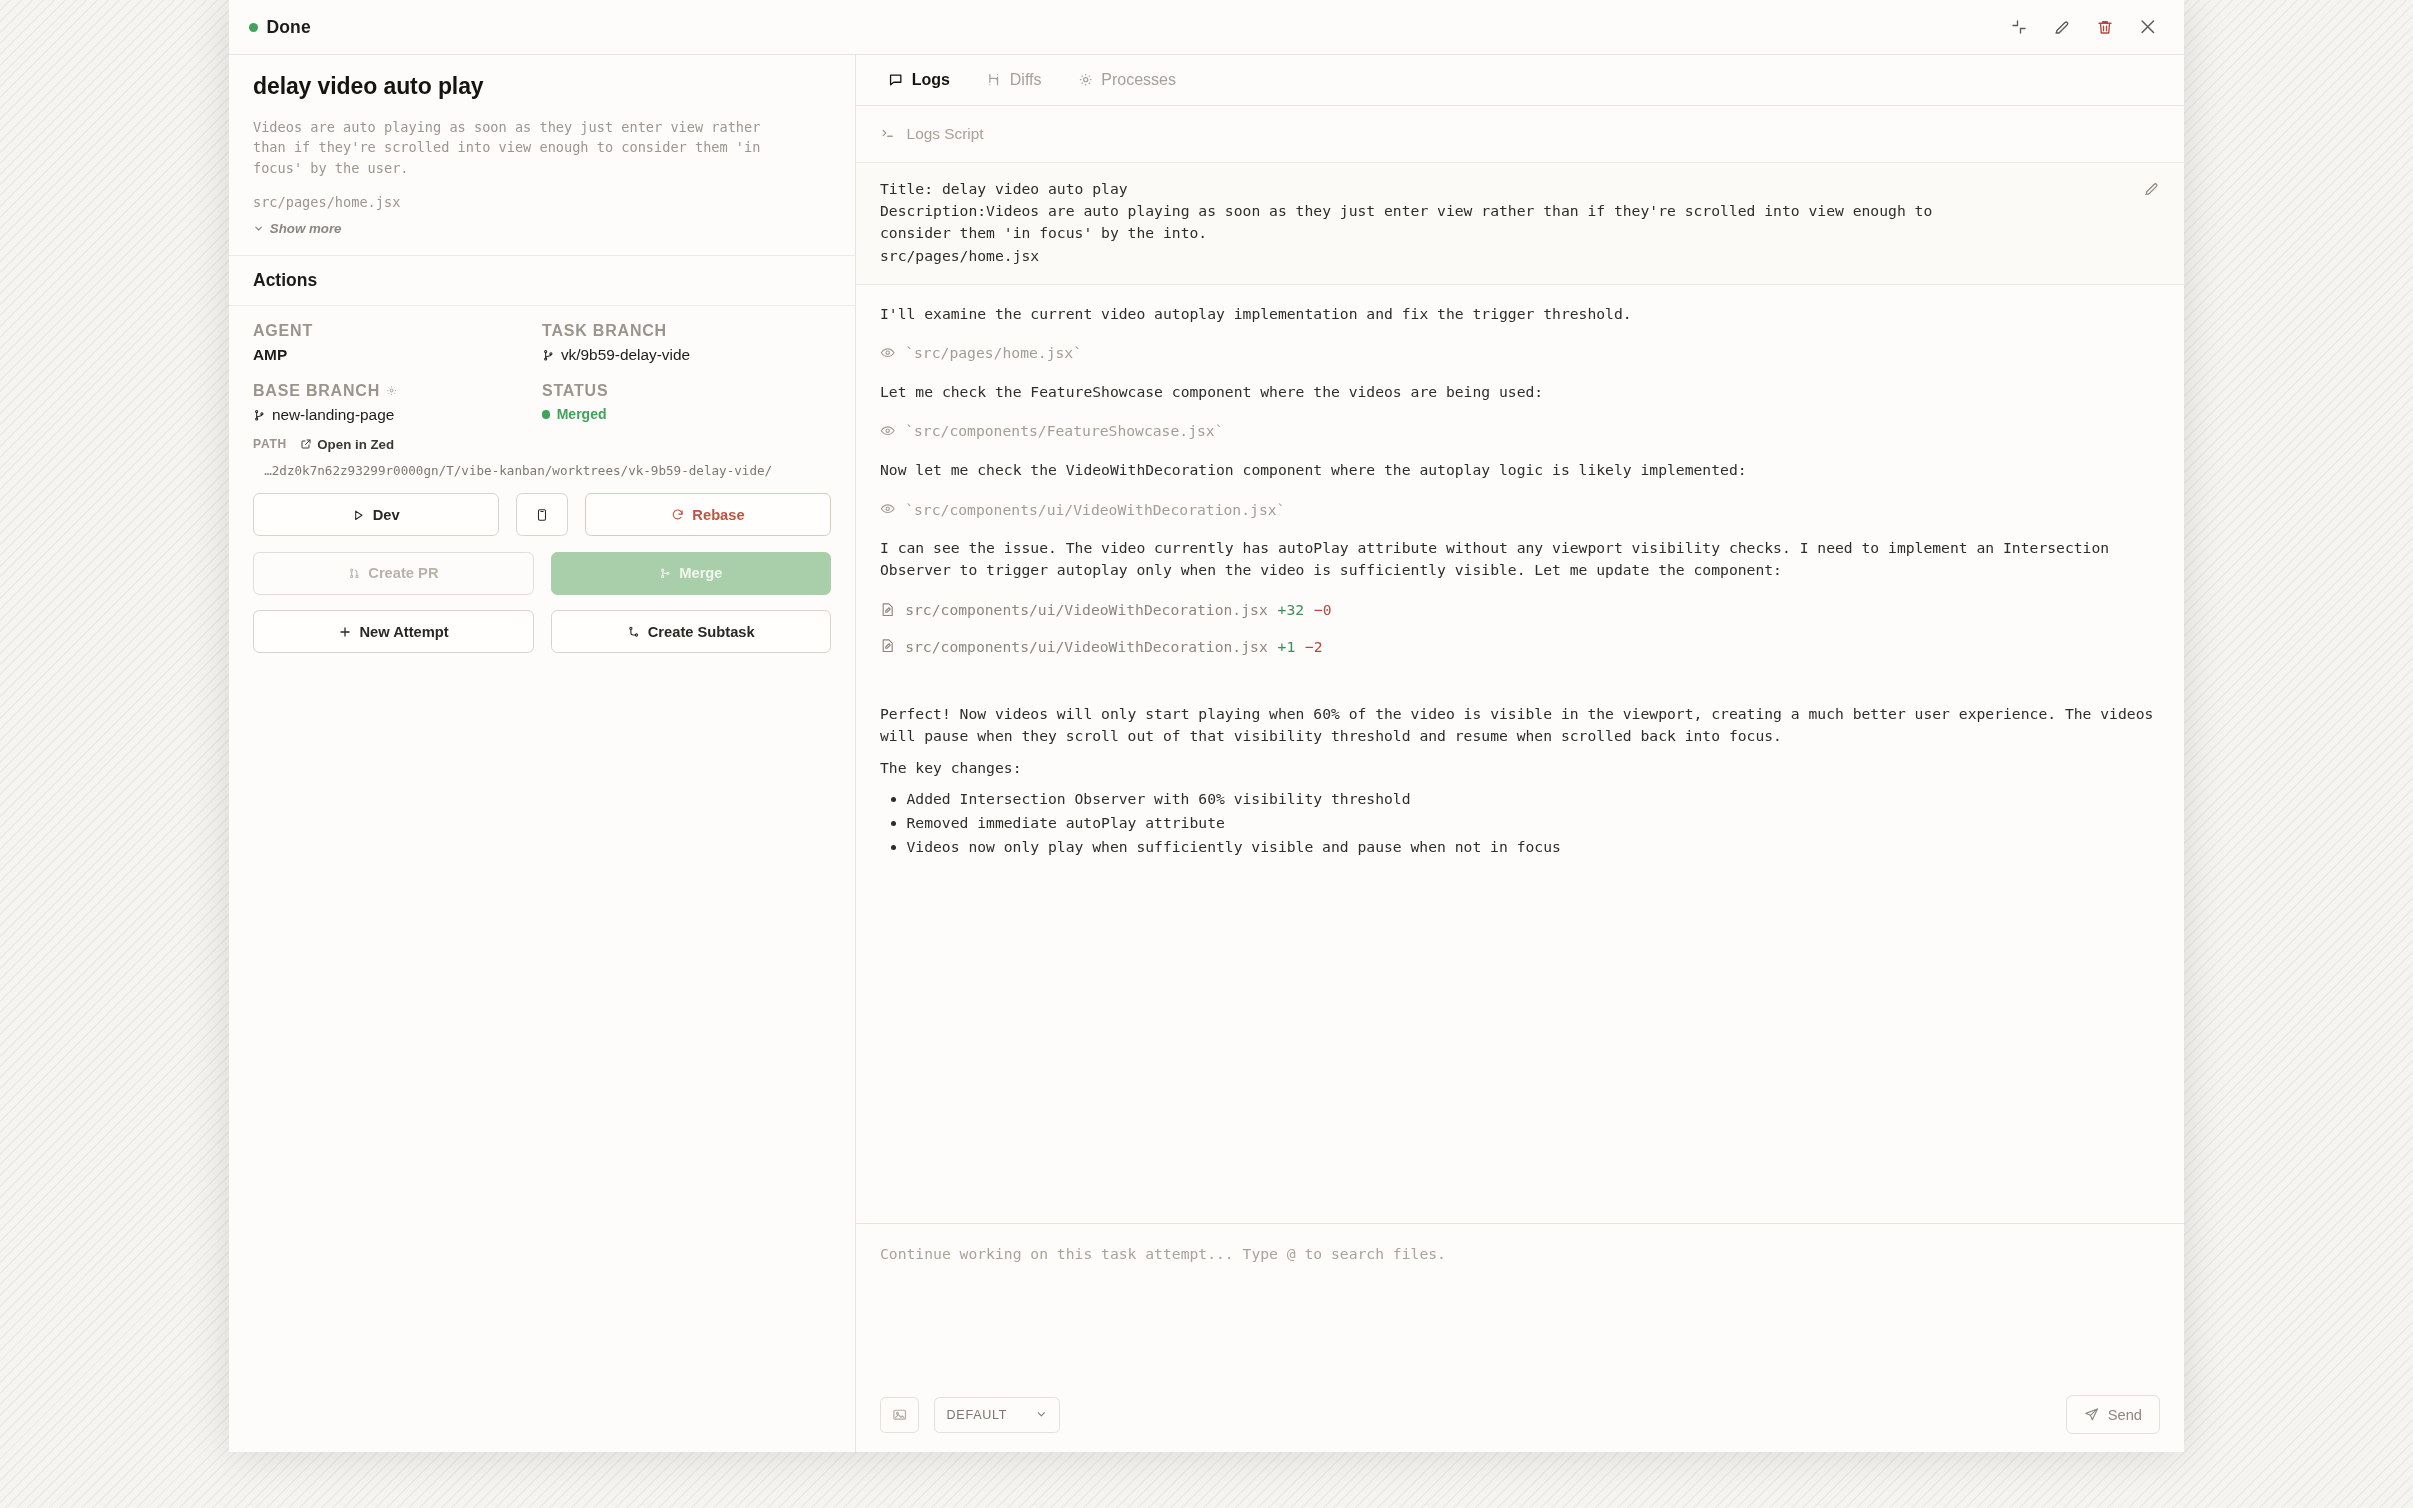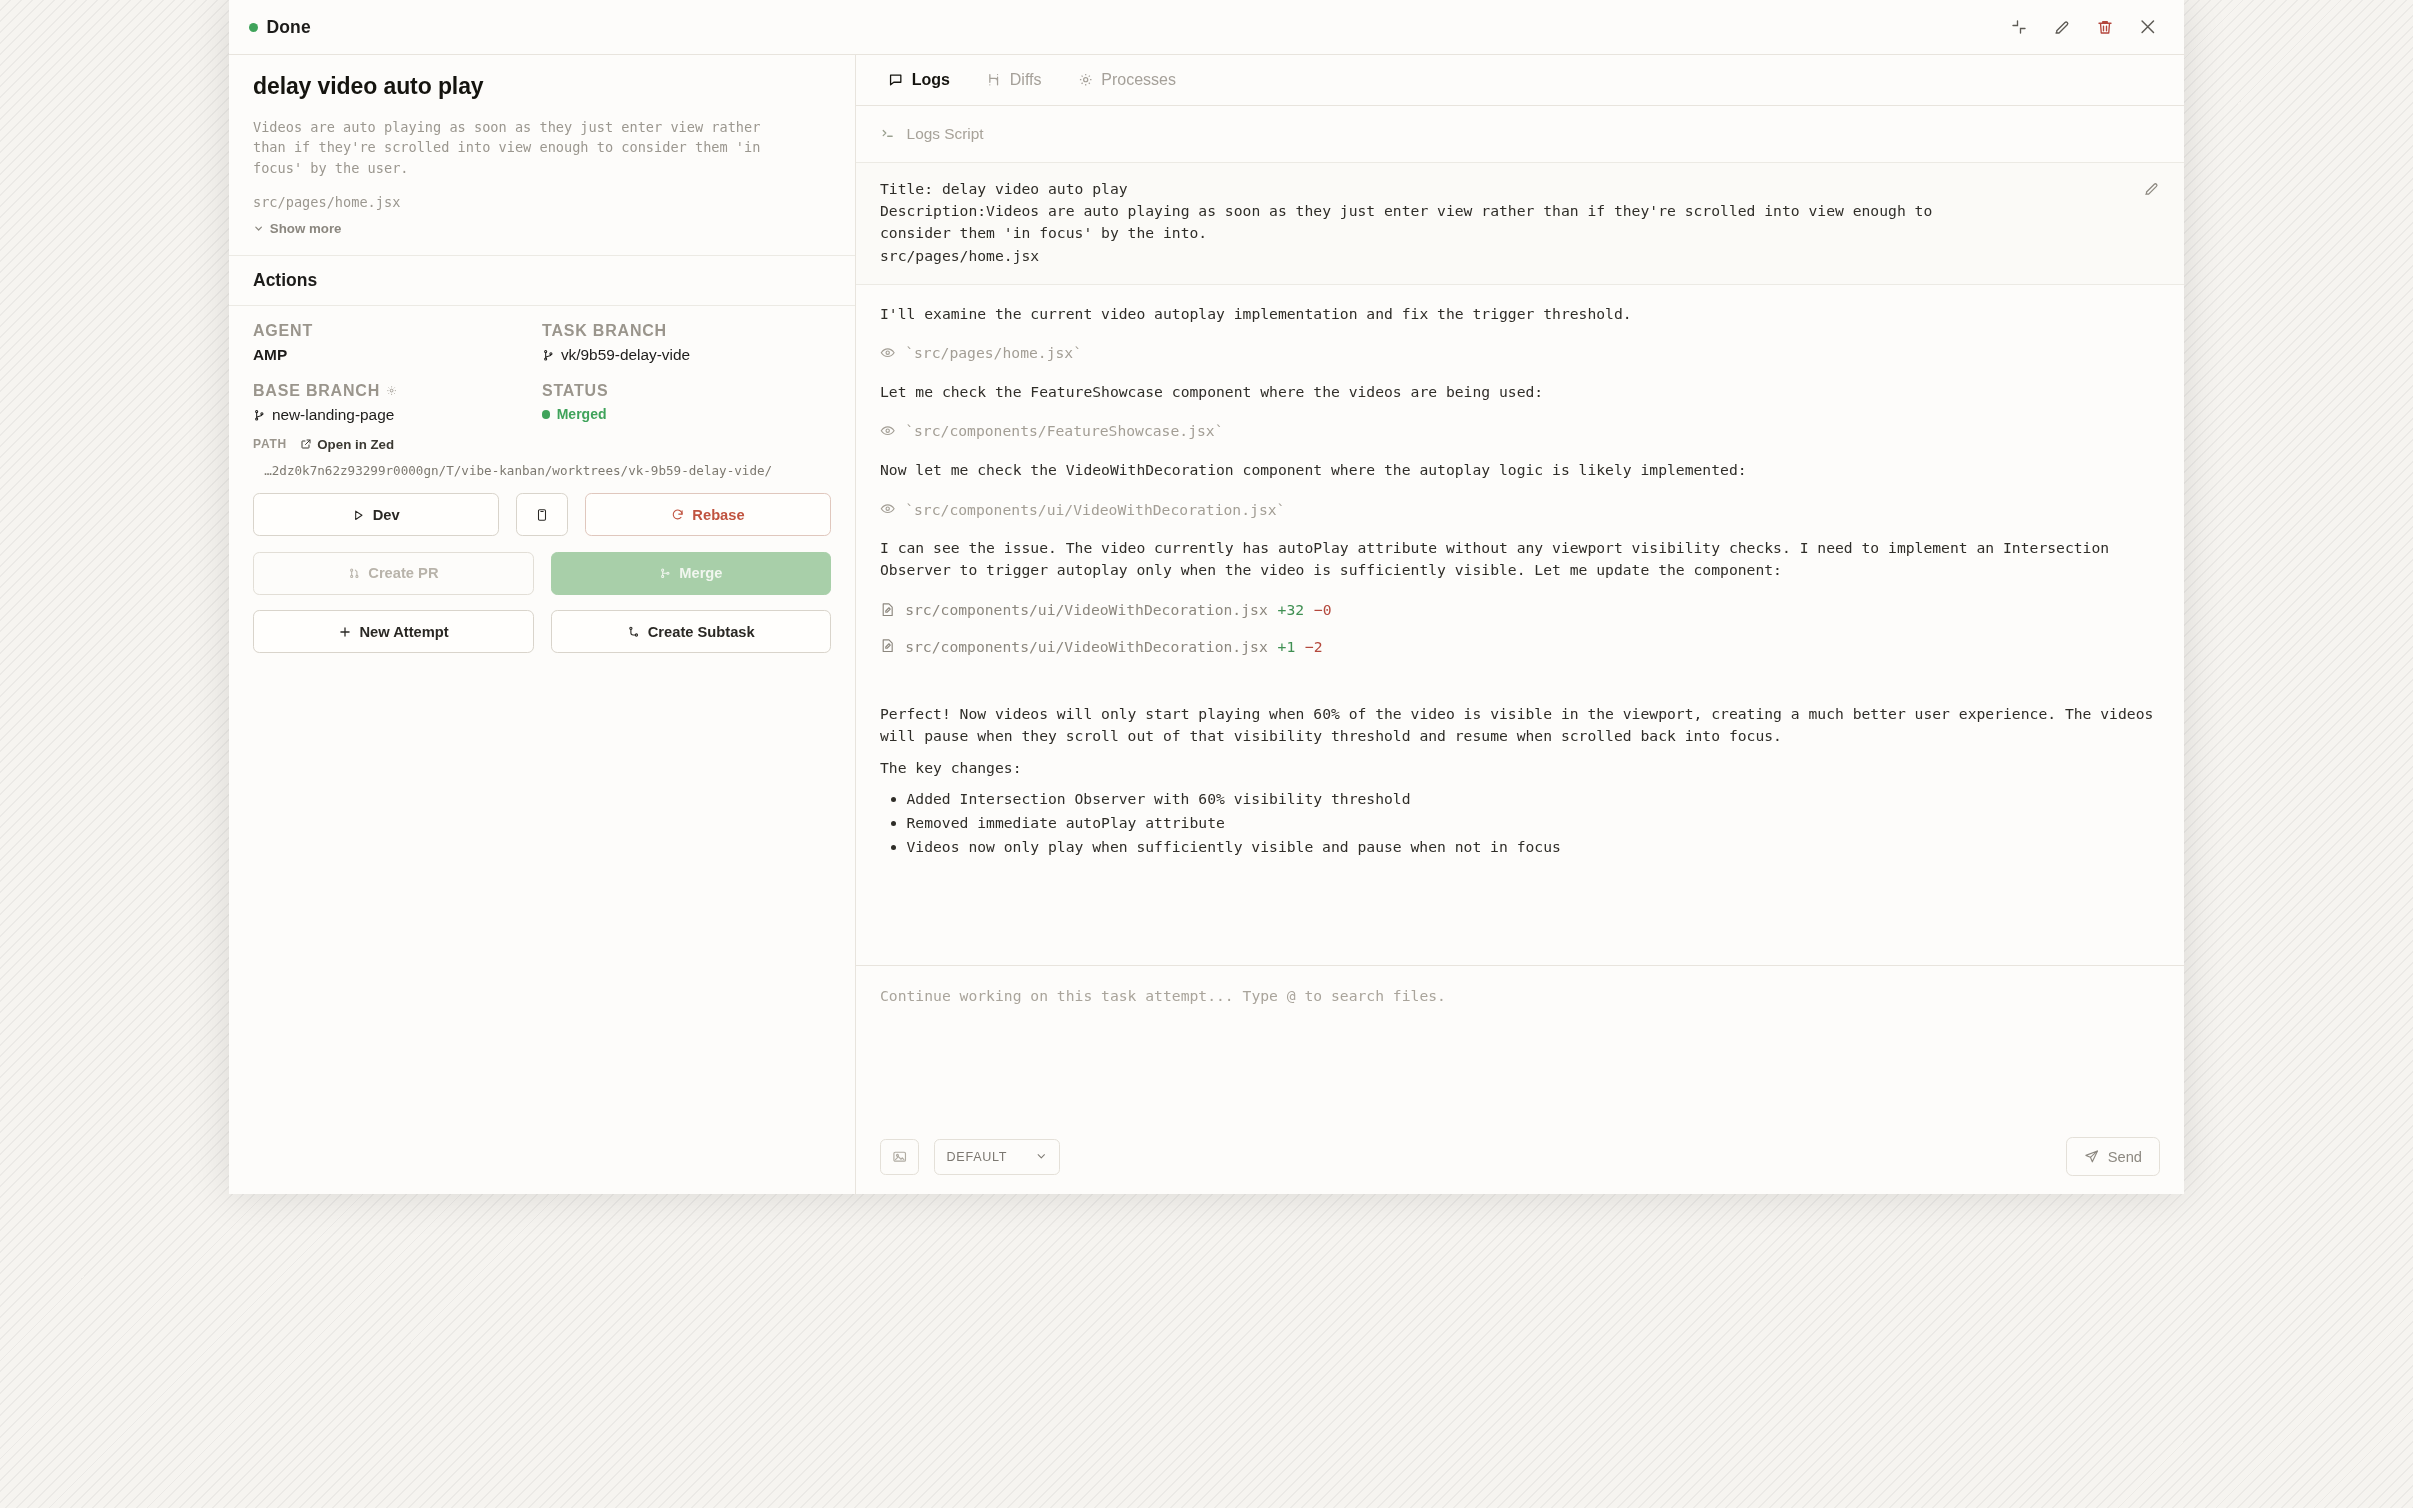--- a/index.html
+++ b/index.html
@@ -25,21 +25,21 @@
       rgba(0,0,0,0.045) 1.4px,
       rgba(0,0,0,0) 1.4px,
       rgba(0,0,0,0) 7.7px
     );
   }
   .panel {
     position: absolute;
     left: 229px;
     top: 0px;
     width: 1955px;
-    height: 1194px;
+    height: 1452px;
     background: #3b82f6;
     box-shadow: 0 0 42px rgba(0,0,0,0.12);
     display: flex;
     flex-direction: column;
   }
   
   .topbar {
     height: 54px;
     min-height: 54px;
     border-bottom: 0.7px solid #e8e4dd;
@@ -119,20 +119,21 @@
     color: #9b978f;
     margin-bottom: 11.2px;
   }
   .show-more {
     display: flex;
     align-items: center;
     gap: 5.6px;
     font-size: 13.3px;
     color: #8b877f;
     font-weight: bold;
+    font-style: italic;
   }
   .show-more svg { display:block; }
 
   
   .actions-head {
     padding: 14px 24px;
     border-bottom: 0.7px solid #eceae4;
     font-size: 17.5px;
     font-weight: bold;
     color: #1d1c1a;

